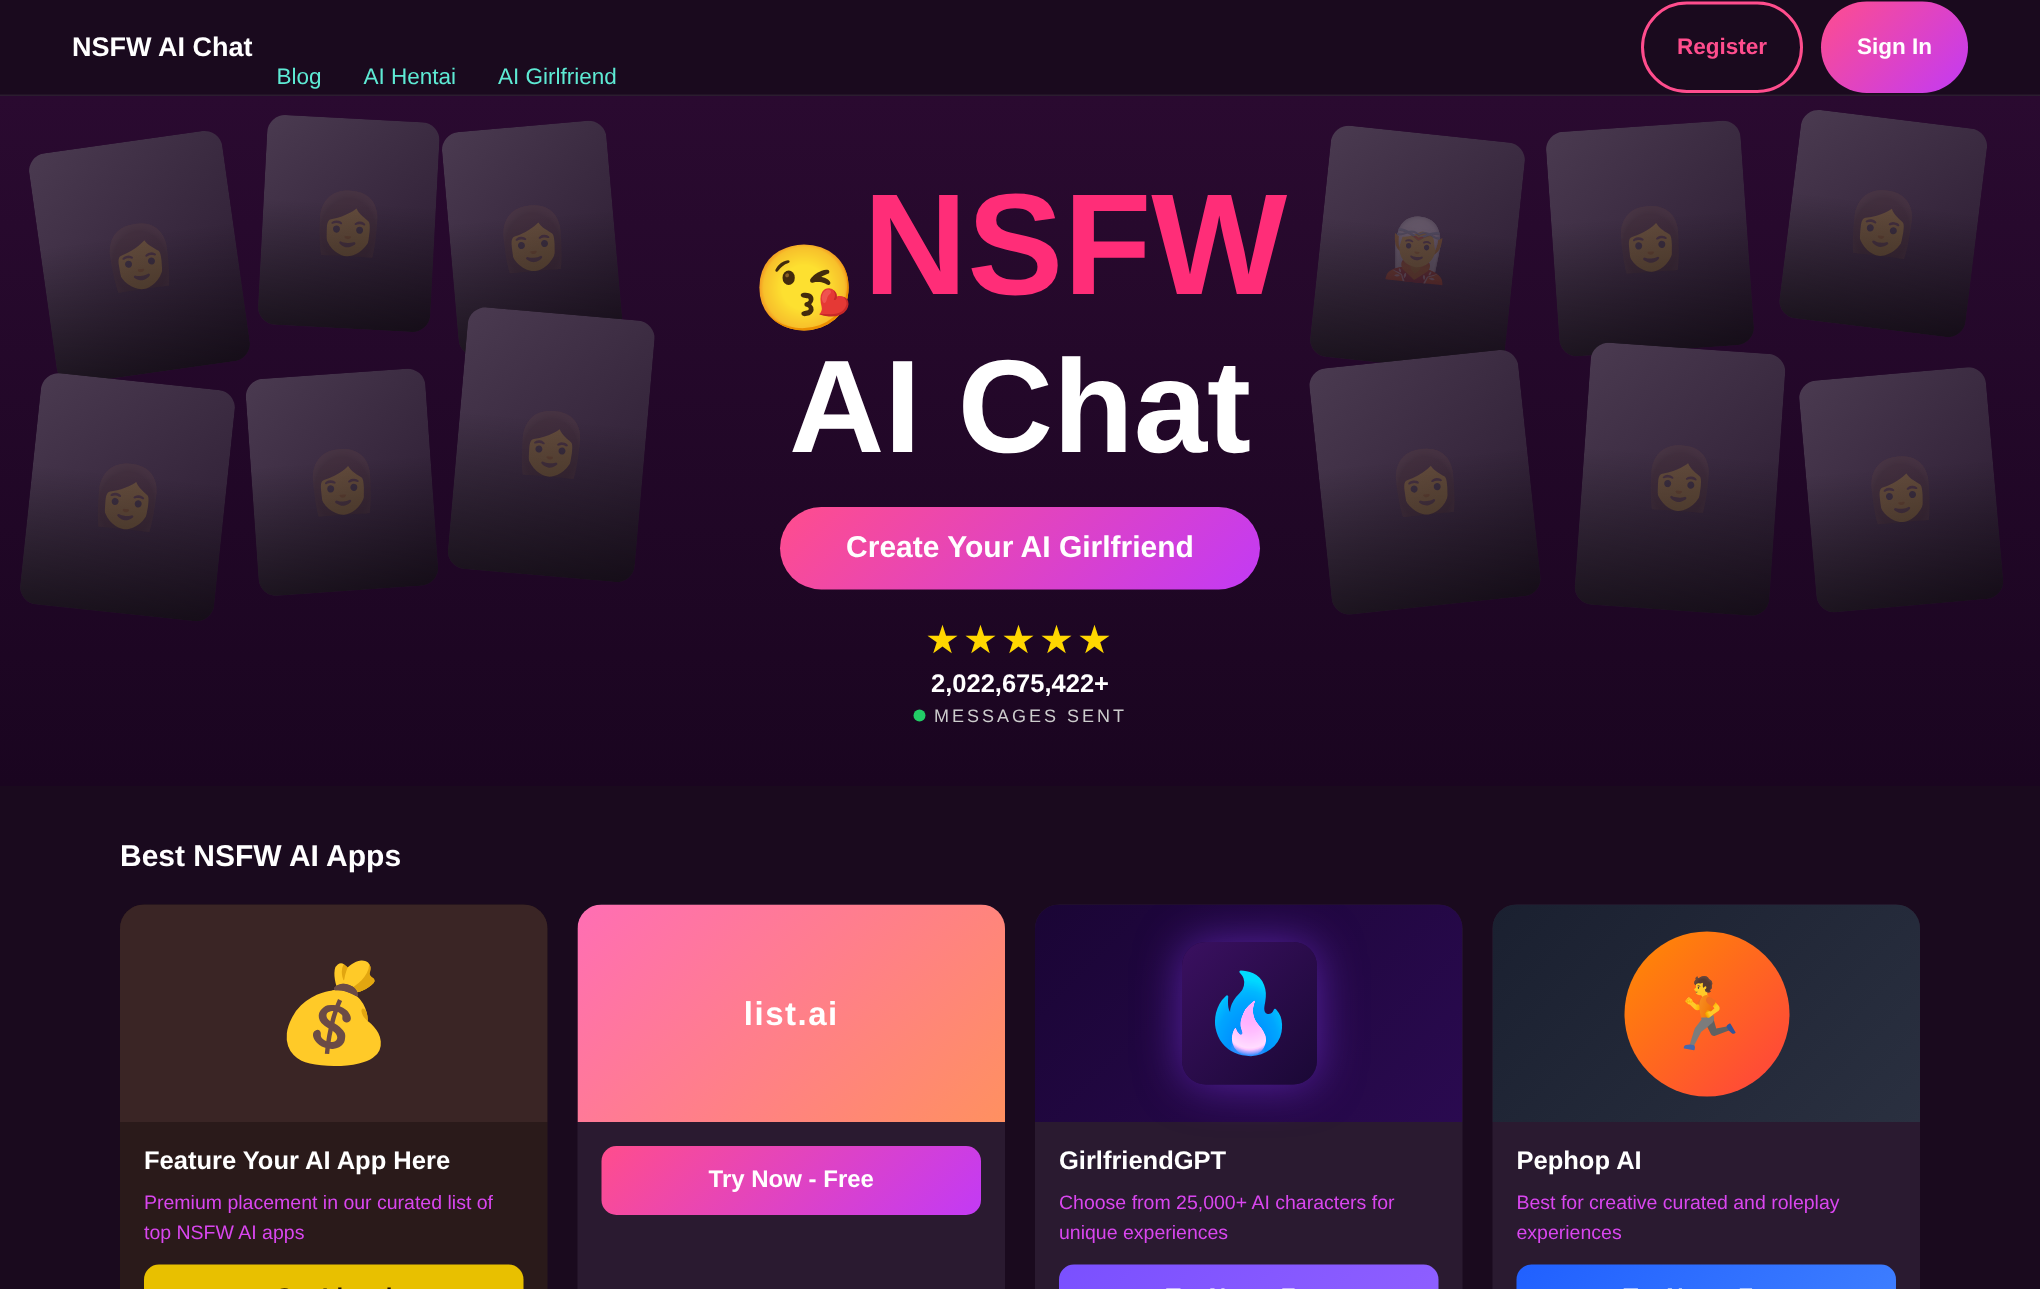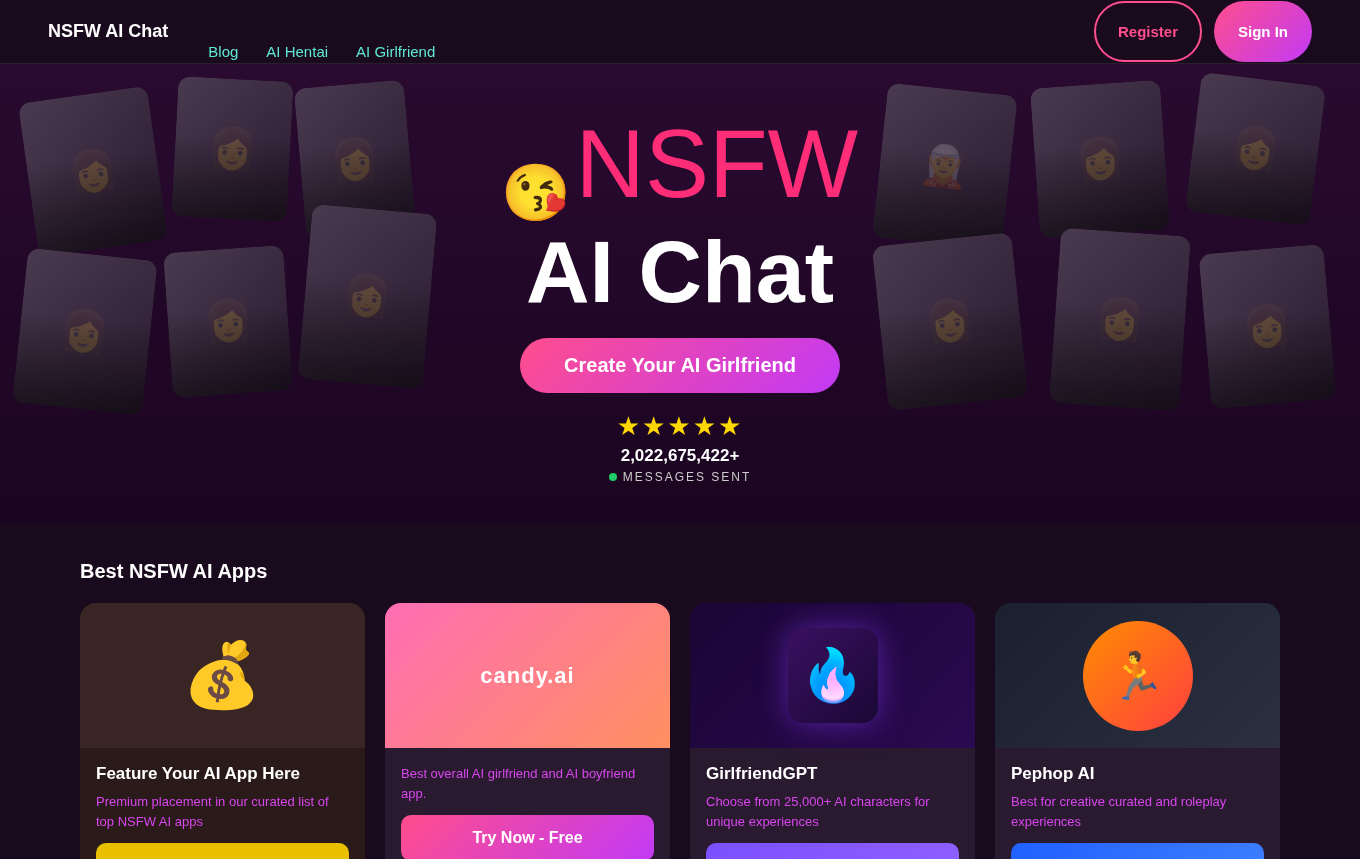--- a/index.html
+++ b/index.html
@@ -15,21 +15,21 @@
     
     nav {
       display: flex;
       align-items: center;
       justify-content: space-between;
       padding: 0 48px;
       height: 64px;
       background: #1a0a1e;
       border-bottom: 1px solid rgba(255,255,255,0.08);
     }
-    .nav-left { display: flex; align-items: center; gap: 40px; }
+    .nav-left { display: flex; align-items: center; gap: 16px; }
     .nav-logo {
       font-weight: 700;
       font-size: 18px;
       color: #fff;
     }
     .nav-links { display: flex; gap: 28px; }
     .nav-links a {
       color: #5eead4;
       text-decoration: none;
       font-size: 15px;
@@ -68,21 +68,21 @@
       justify-content: center;
       overflow: hidden;
     }
     .hero-center {
       text-align: center;
       z-index: 10;
       position: relative;
     }
     .hero-title-nsfw {
       font-size: 96px;
-      font-weight: 400;
+      font-weight: 700;
       color: #ff2d78;
       line-height: 1;
       display: inline-block;
       margin-top: 12px;
     }
     .hero-emoji {
       font-size: 56px;
       vertical-align: middle;
       margin-right: 4px;
     }
@@ -372,24 +372,23 @@
       </div>
       <div class="card-body">
         <div class="card-name">Feature Your AI App Here</div>
         <div class="card-desc">Premium placement in our curated list of top NSFW AI apps</div>
         <button class="card-btn btn-yellow">Get Listed</button>
       </div>
     </div>
 
     <div class="card">
       <div class="card-thumb card-thumb-candy">
-        <span style="font-size:22px; font-weight:700; color:#fff; letter-spacing:1px;">candy.ai</span>
+        <span style="font-size:22px; font-weight:700; color:#fff; letter-spacing:1px;">list.ai</span>
       </div>
       <div class="card-body">
-        <div class="card-desc">Best overall AI girlfriend and AI boyfriend app.</div>
         <button class="card-btn btn-pink">Try Now - Free</button>
       </div>
     </div>
 
     <div class="card">
       <div class="card-thumb card-thumb-gpt">
         <div style="width:90px;height:95px;background:linear-gradient(135deg,#3a1060,#1a0835);border-radius:16px;display:flex;align-items:center;justify-content:center;box-shadow:0 0 30px rgba(140,60,255,0.5);">
           <span style="font-size:52px;filter:hue-rotate(200deg) saturate(5);">🔥</span>
         </div>
       </div>

